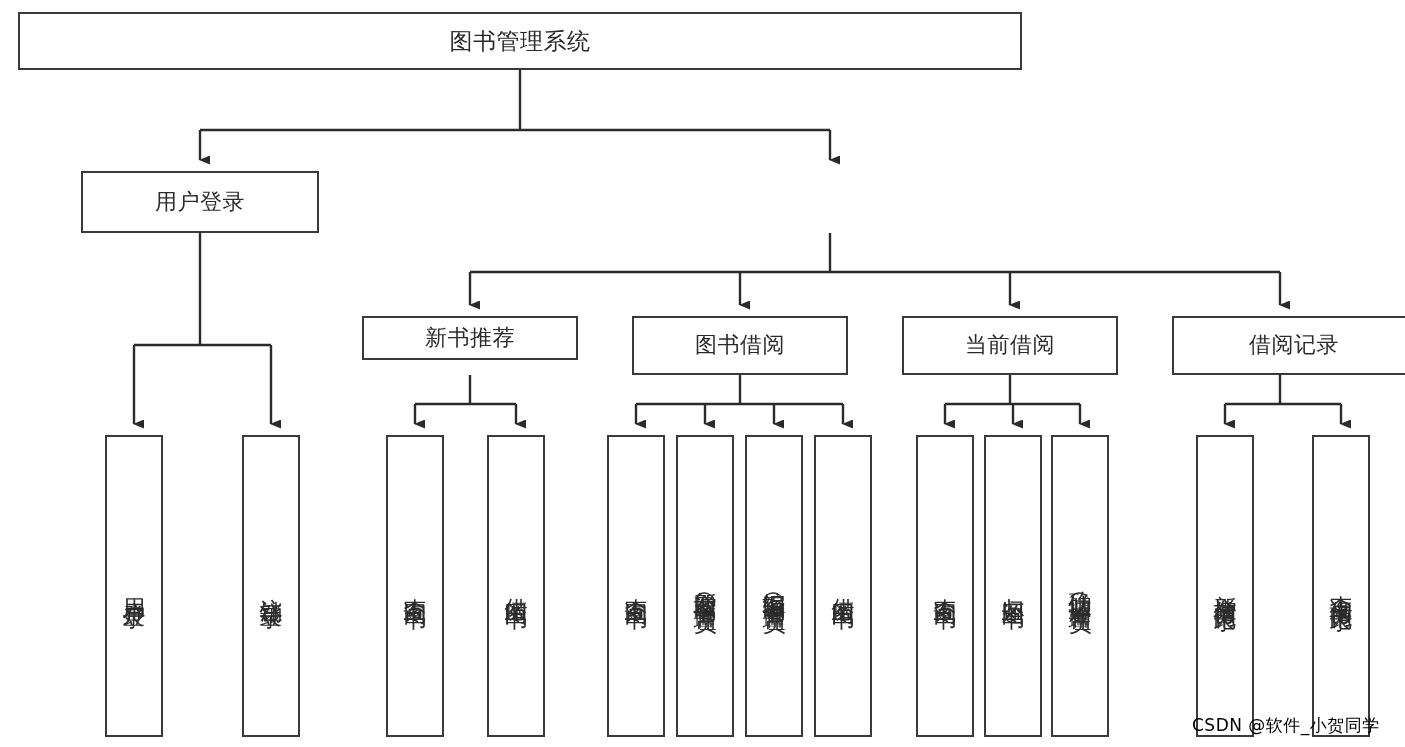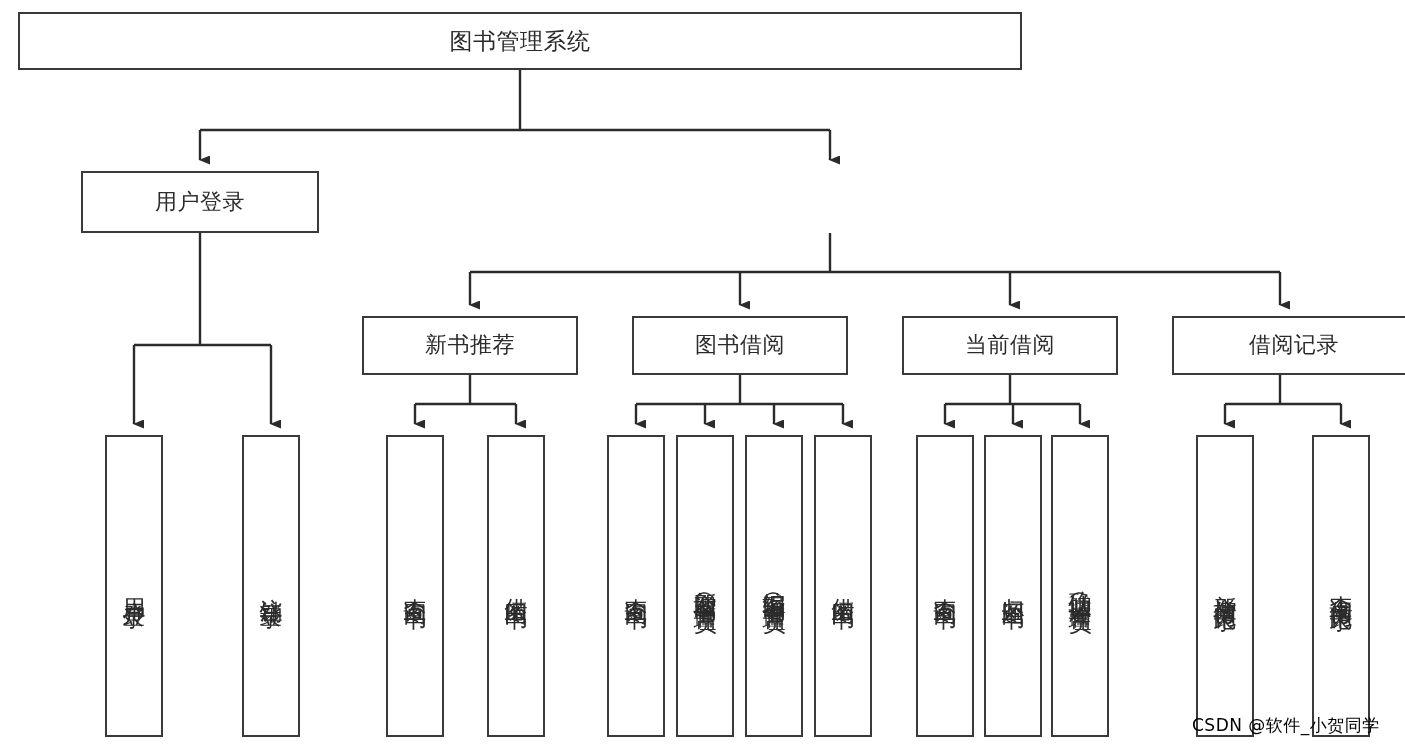--- a/index.html
+++ b/index.html
@@ -120,21 +120,21 @@
   </svg>
 
   <div class="node horiz root" style="left:18px; top:12px; width:1004px; height:58px;">
     <span class="label">图书管理系统</span>
   </div>
 
   <div class="node horiz" style="left:81px; top:171px; width:238px; height:62px;">
     <span class="label">用户登录</span>
   </div>
 
-  <div class="node horiz" style="left:362px; top:316px; width:216px; height:59px;">
+  <div class="node horiz" style="left:362px; top:316px; width:216px; height:44px;">
     <span class="label">新书推荐</span>
   </div>
   <div class="node horiz" style="left:632px; top:316px; width:216px; height:59px;">
     <span class="label">图书借阅</span>
   </div>
   <div class="node horiz" style="left:902px; top:316px; width:216px; height:59px;">
     <span class="label">当前借阅</span>
   </div>
   <div class="node horiz" style="left:1172px; top:316px; width:244px; height:59px;">
     <span class="label">借阅记录</span>

